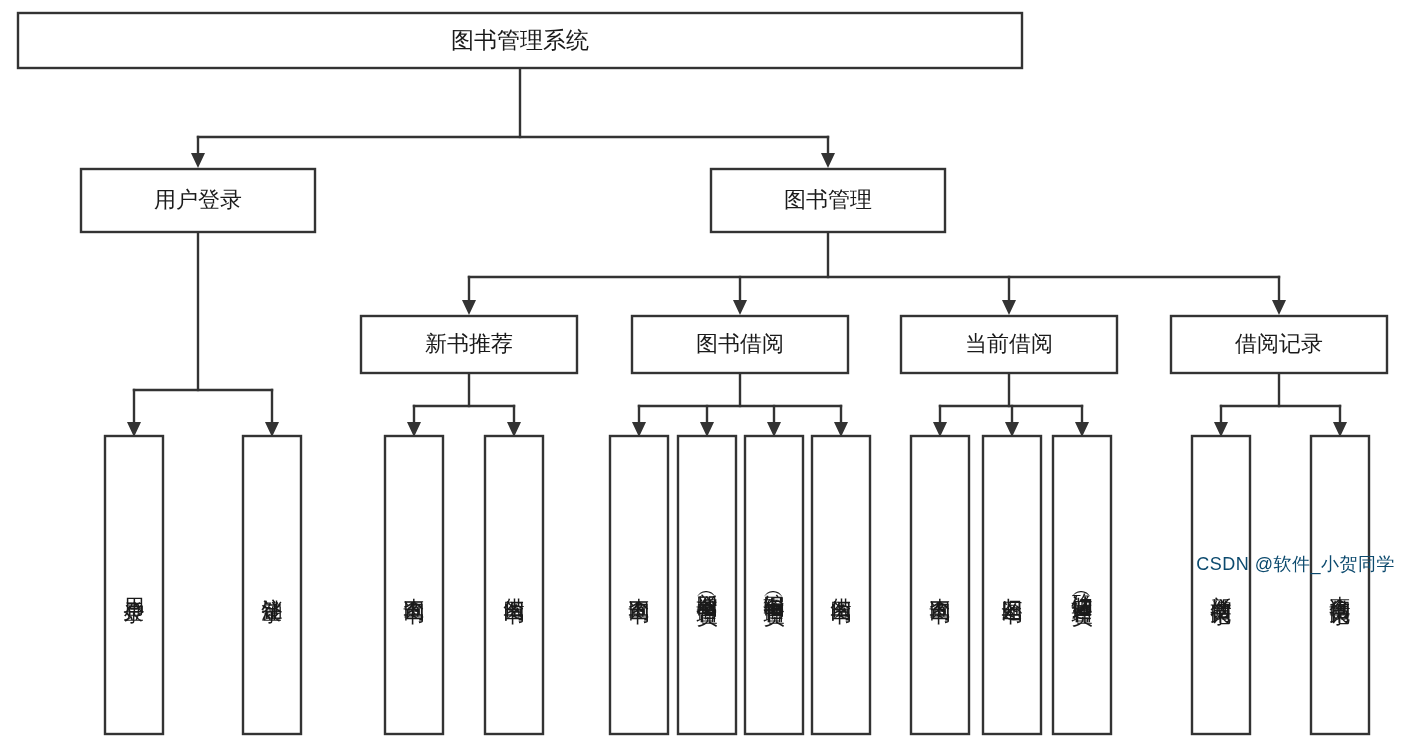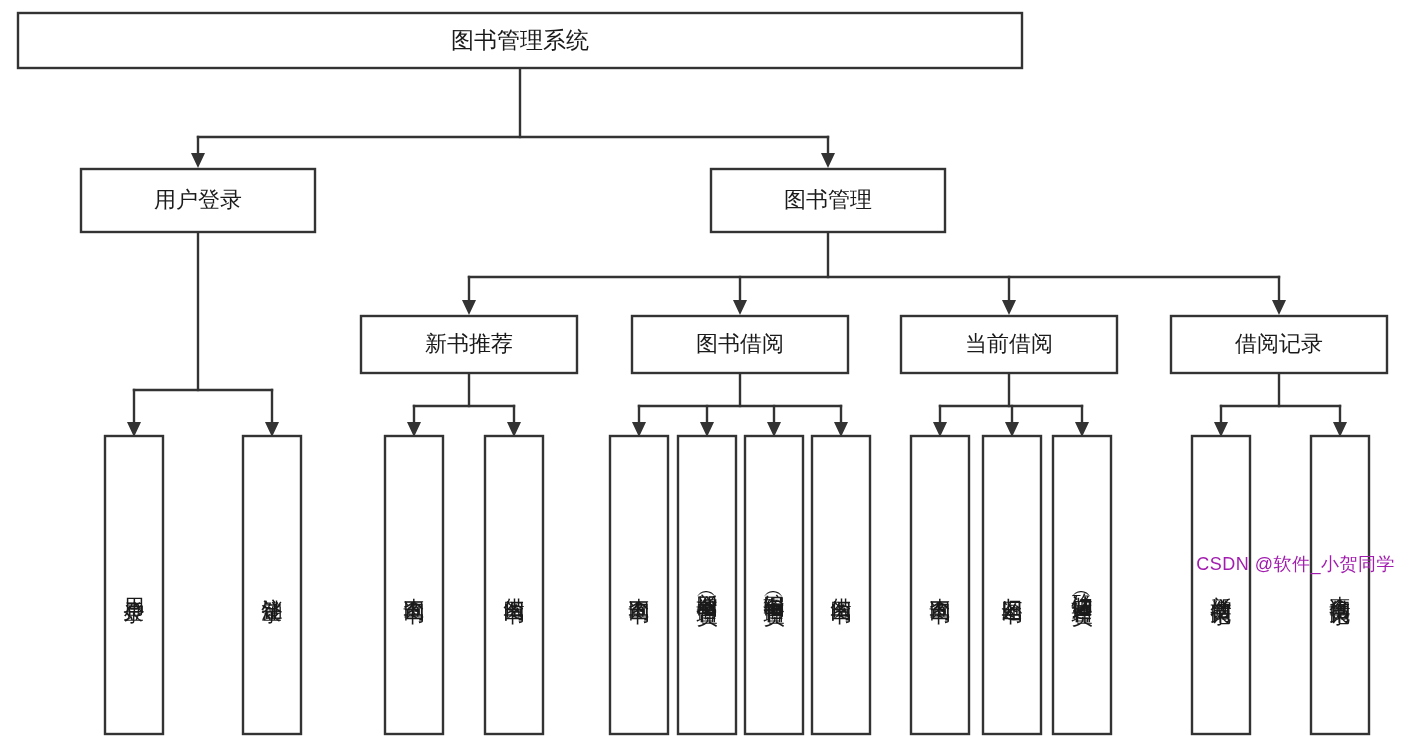--- a/index.html
+++ b/index.html
@@ -70,21 +70,21 @@
   .arrow-head {
     fill: #333333;
     stroke: none;
   }
   #watermark {
     position: absolute;
     right: 10px;
     bottom: 6px;
     font-family: "Liberation Sans", "DejaVu Sans", sans-serif;
     font-size: 18px;
-    color: #a21caf;
+    color: #0c4a6e;
     letter-spacing: 0.5px;
     white-space: nowrap;
   }
 </style>
 </head>
 <body>
 
 <div id="diagram-root">
 
   <svg id="tree-svg" viewBox="0 0 1405 747" xmlns="http://www.w3.org/2000/svg">

